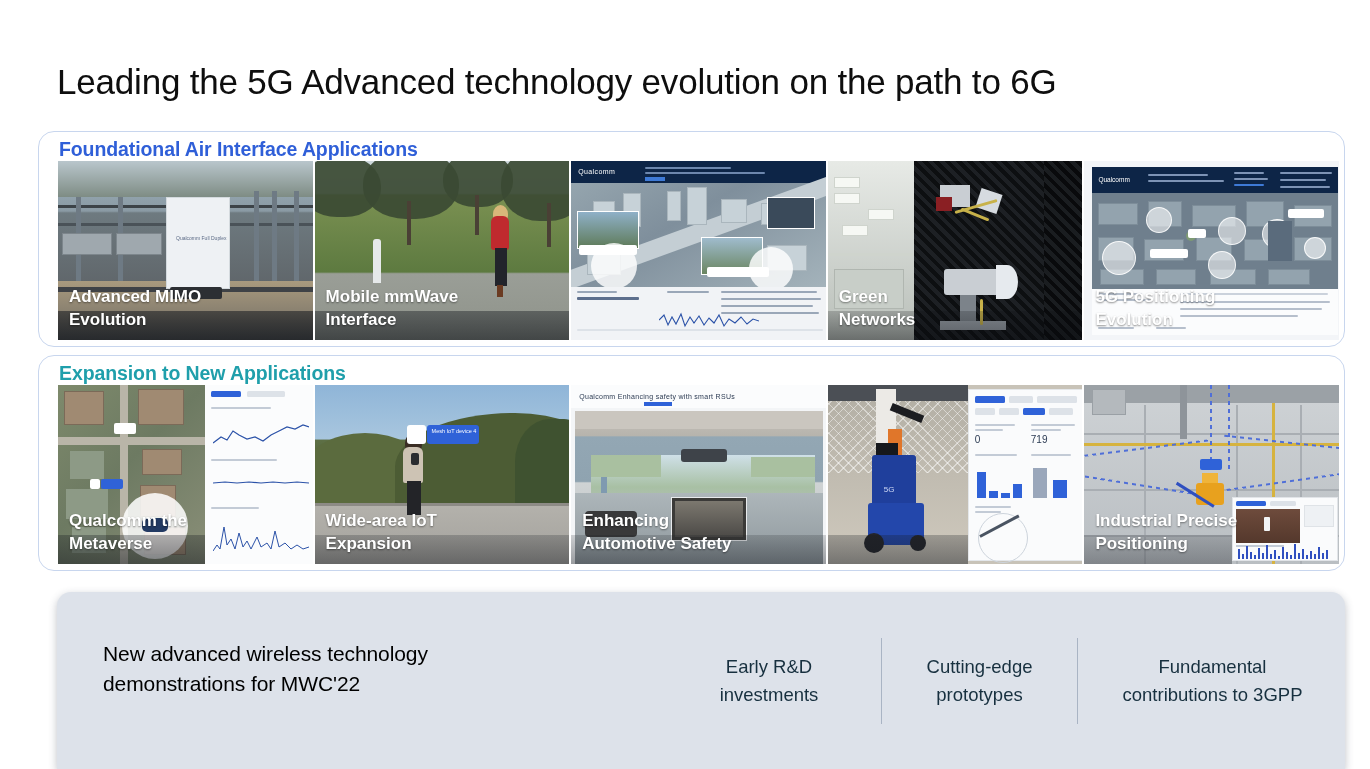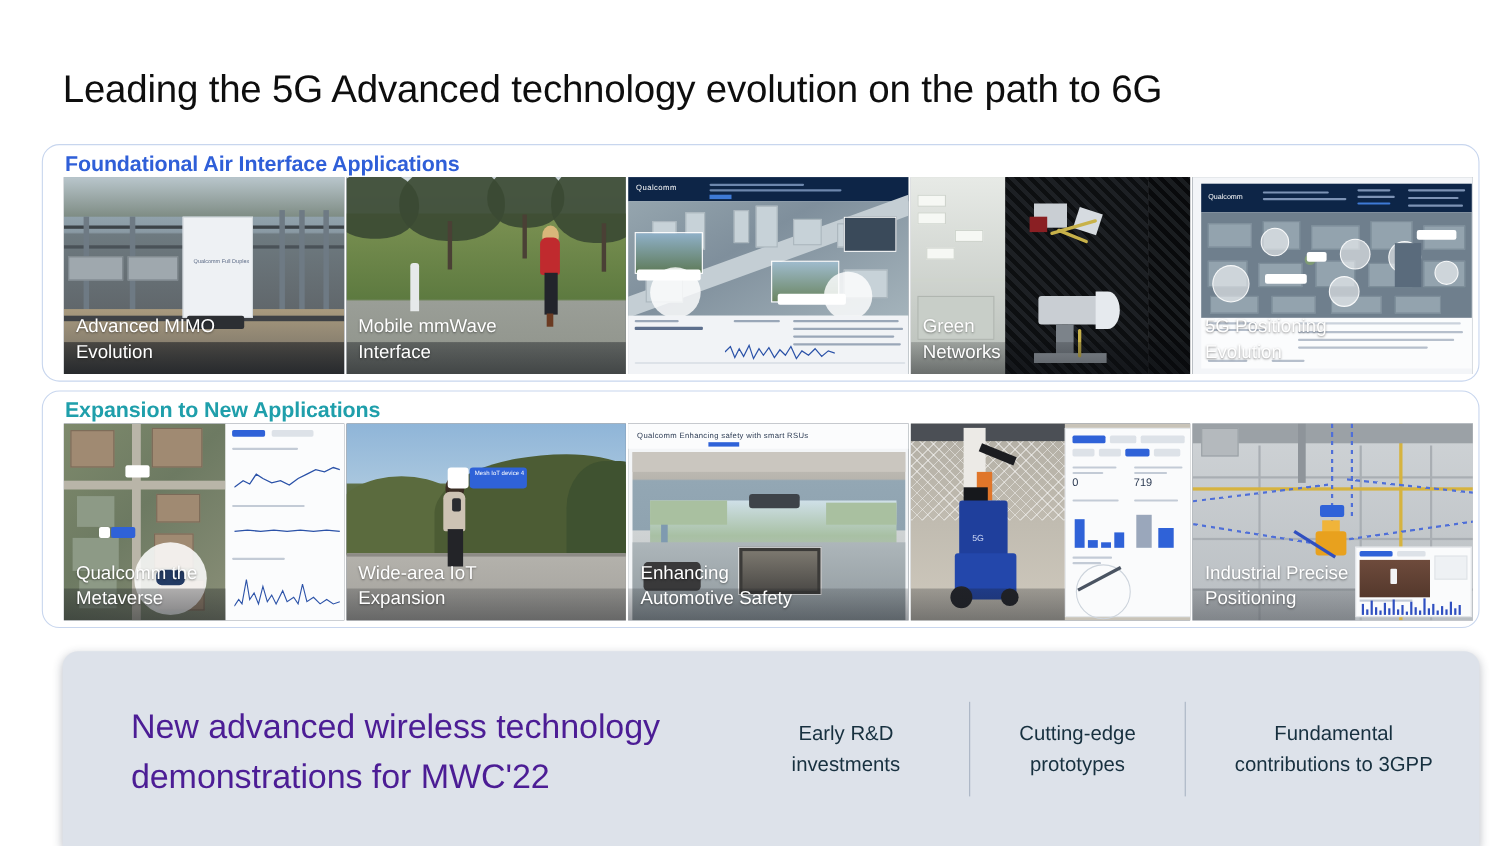--- a/index.html
+++ b/index.html
@@ -43,21 +43,21 @@
     display: flex; gap: 2px;
   }
   .card {
     position: relative; flex: 1 1 0; height: 179px;
     overflow: hidden; background: #5b6470;
   }
   .card-art { position: absolute; inset: 0; overflow: hidden; }
   .card-label {
     position: absolute; left: 11px; bottom: 9px;
     color: #ffffff; font-size: 17px; line-height: 1.32;
-    font-weight: 400; text-shadow: 0 1px 2px rgba(0,0,0,.45);
+    font-weight: 700; text-shadow: 0 1px 2px rgba(0,0,0,.45);
     z-index: 4; white-space: pre-line;
   }
   .band  { position:absolute; }
 
   
   .c1 { background: linear-gradient(#9fb3be 0%, #8a9aa4 28%, #6e7a80 29%, #55575a 100%); }
   .c1 .hill { position:absolute; left:0; top:0; width:100%; height:36px; background:linear-gradient(#b9c6cc,#7e8c84); }
   .c1 .deck { position:absolute; left:0; top:120px; width:100%; height:59px; background:linear-gradient(#a99a7e,#6d6a63); }
   .c1 .rail { position:absolute; top:44px; height:3px; background:#3c4348; left:0; width:100%; }
   .c1 .rail2{ position:absolute; top:62px; height:3px; background:#4a5258; left:0; width:100%; }
@@ -194,22 +194,22 @@
   
   #banner {
     position: absolute; left: 57px; top: 592px;
     width: 1288px; height: 177px;
     background: #dde2ea;
     border-radius: 14px 14px 0 0;
     box-shadow: 0 3px 9px rgba(40,50,70,.30);
   }
   .banner-head {
     position: absolute; left: 46px; top: 47px;
-    font-size: 31px; line-height: 1.45; color: #4c1d95;
-    white-space: pre-line; letter-spacing: -0.1px; margin-left: 16px;
+    font-size: 21px; line-height: 1.45; color: #000000;
+    white-space: pre-line; letter-spacing: -0.1px;
   }
   .banner-pills { position:absolute; left:600px; top:46px; width:690px; height:86px; display:flex; }
   .pill-item {
     flex: 1 1 0; display:flex; align-items:center; justify-content:center;
     text-align:center; font-size: 18.5px; line-height:1.5; color:#17303f;
     white-space: pre-line;
   }
   .pill-item + .pill-item { border-left: 1px solid #a9b4c4; }
   .pill-0 { flex: 0 0 224px; }
   .pill-1 { flex: 0 0 196px; }

